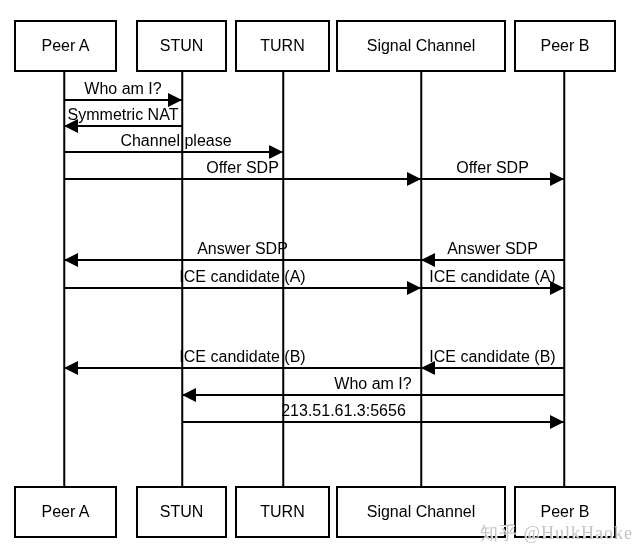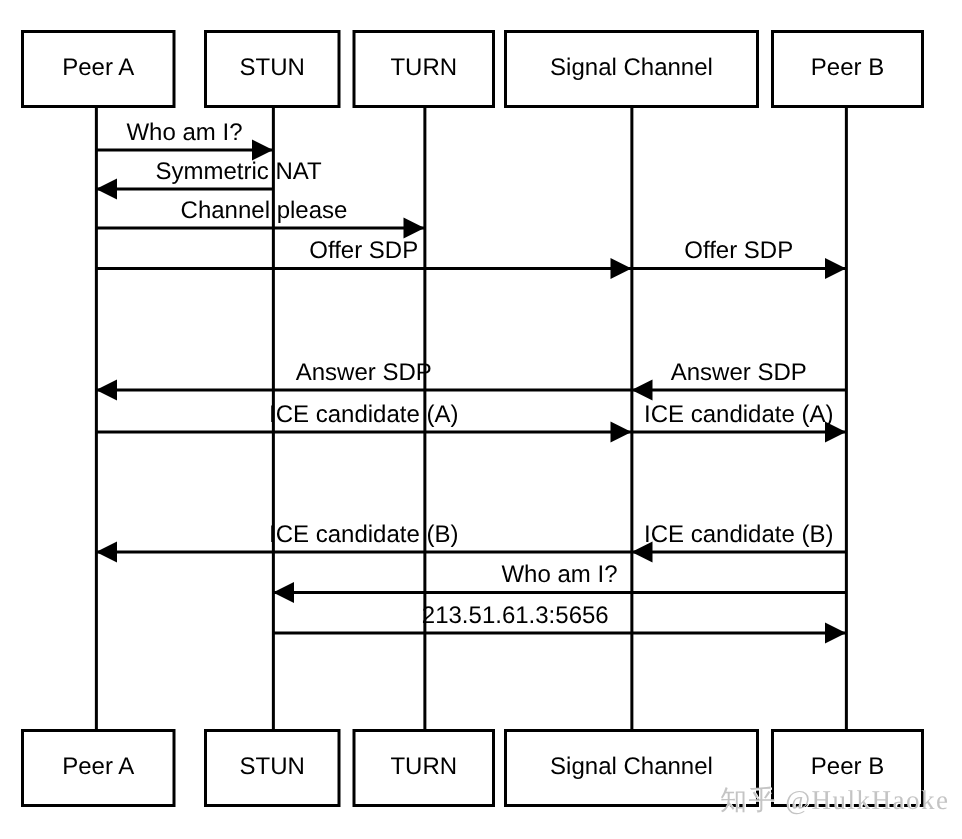--- a/index.html
+++ b/index.html
@@ -109,21 +109,21 @@
       <span>Peer B</span>
     </div>
     <div class="actor-box" style="left: 514px; top: 486px; width: 102px; height: 52px;">
       <span>Peer B</span>
     </div>
     <div class="msg-line" style="left: 64px; width: 118px; top: 99px;"></div>
     <div class="arrowhead right" style="top: 93px; left: 168px;"></div>
     <div class="msg-label" style="left: 64px; width: 118px; top: 82px;">Who am I?</div>
     <div class="msg-line" style="left: 64px; width: 118px; top: 125px;"></div>
     <div class="arrowhead left" style="top: 119px; left: 64px;"></div>
-    <div class="msg-label" style="left: 64px; width: 118px; top: 108px; margin-left: 36px;">Symmetric NAT</div>
+    <div class="msg-label" style="left: 64px; width: 118px; top: 108px;">Symmetric NAT</div>
     <div class="msg-line" style="left: 64px; width: 219px; top: 151px;"></div>
     <div class="arrowhead right" style="top: 145px; left: 269px;"></div>
     <div class="msg-label" style="left: 64px; width: 224px; top: 134px;">Channel please</div>
     <div class="msg-line" style="left: 64px; width: 357px; top: 178px;"></div>
     <div class="arrowhead right" style="top: 172px; left: 407px;"></div>
     <div class="msg-label" style="left: 64px; width: 357px; top: 161px;">Offer SDP</div>
     <div class="msg-line" style="left: 421px; width: 143px; top: 178px;"></div>
     <div class="arrowhead right" style="top: 172px; left: 550px;"></div>
     <div class="msg-label" style="left: 421px; width: 143px; top: 161px;">Offer SDP</div>
     <div class="msg-line" style="left: 64px; width: 357px; top: 259px;"></div>

